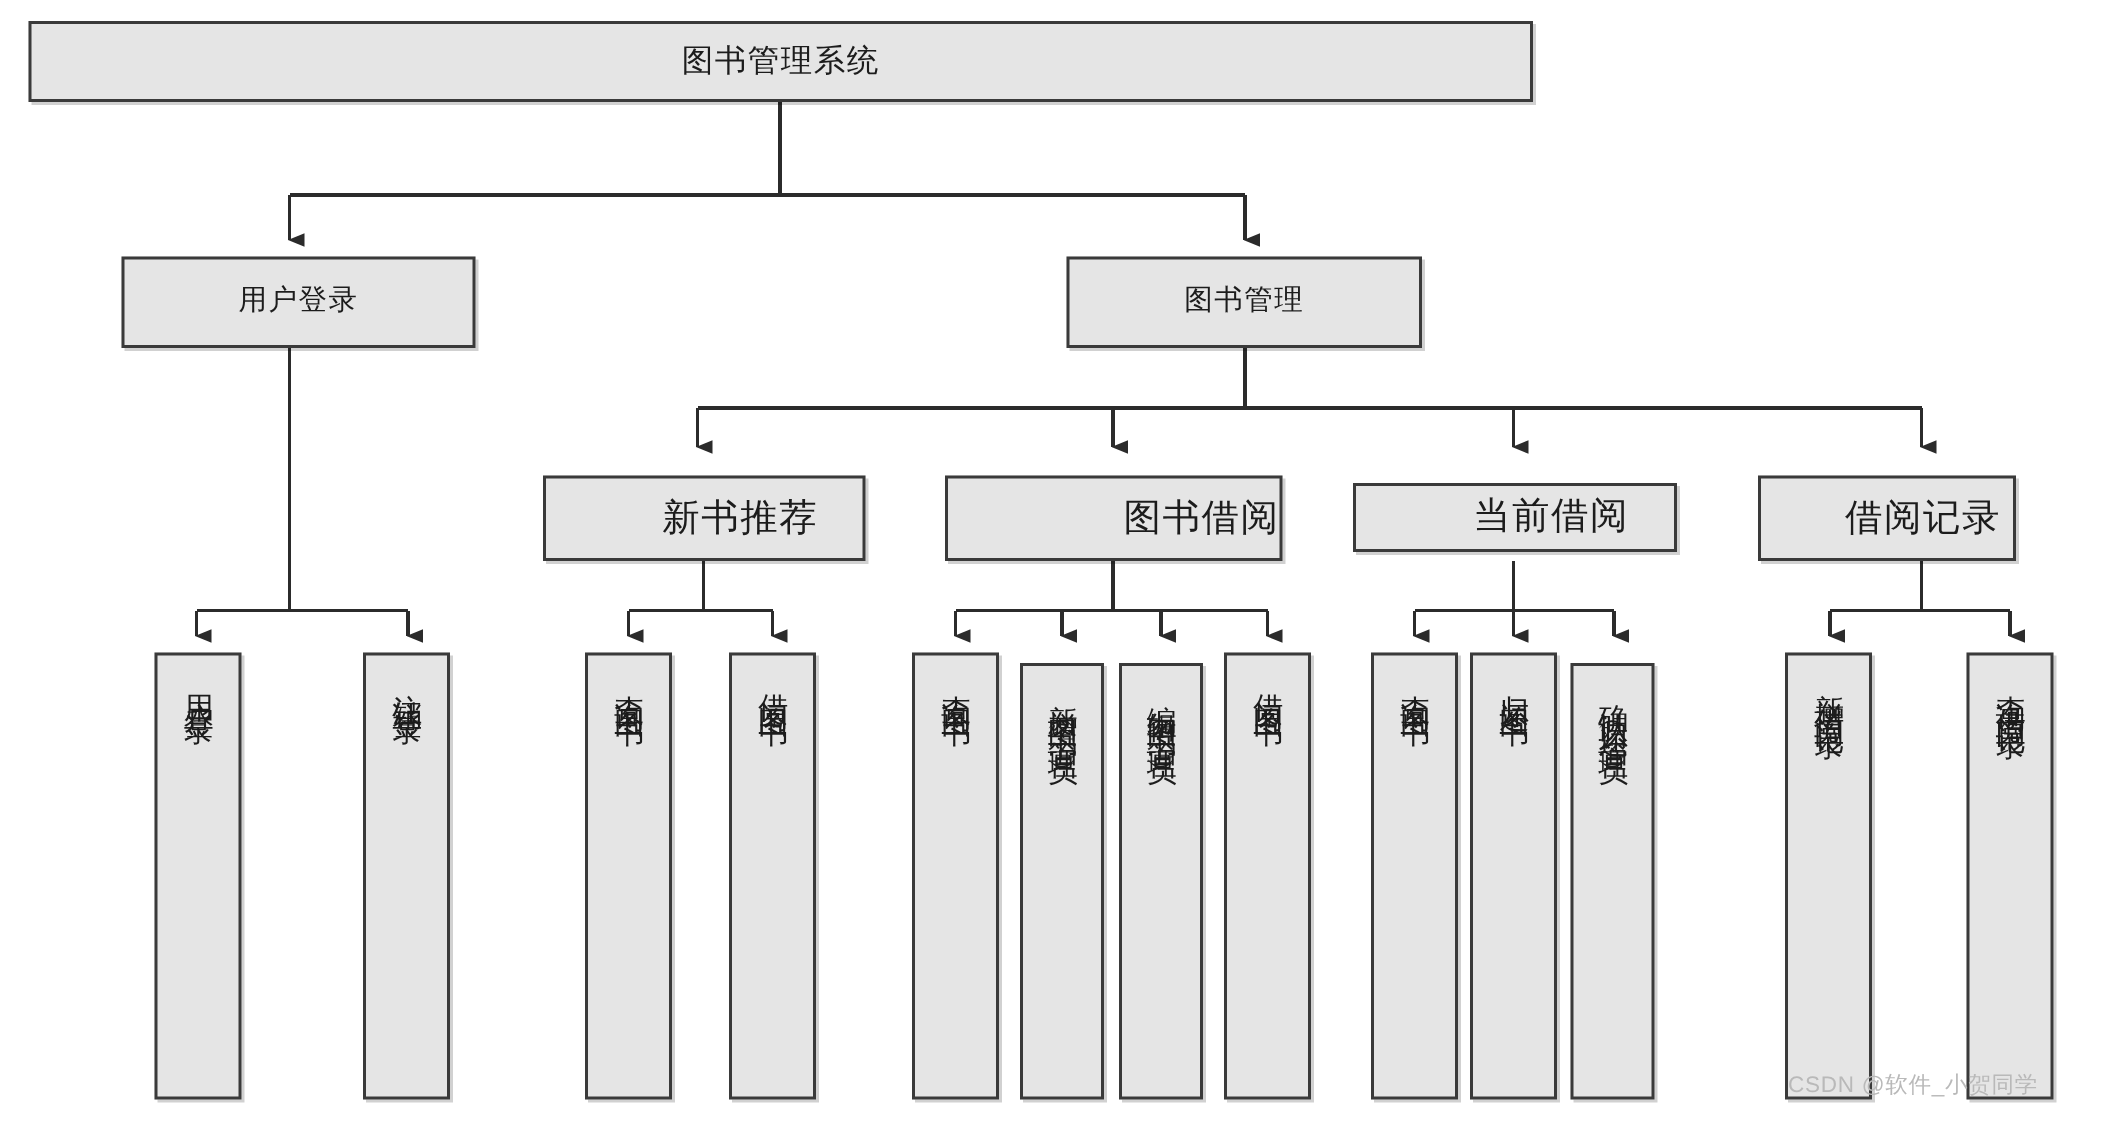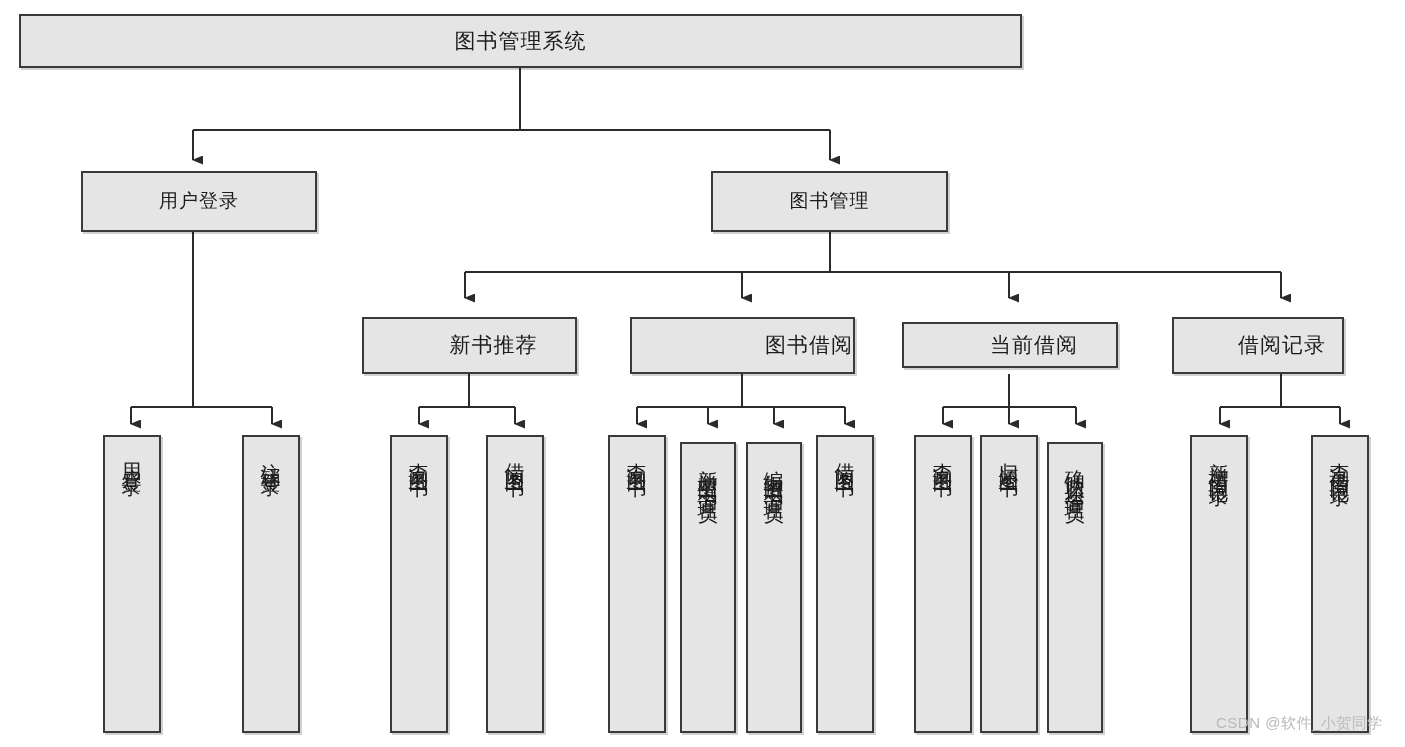--- a/index.html
+++ b/index.html
@@ -40,21 +40,21 @@
     line-height:1.18;
     letter-spacing:1px;
     color:#1c1c1c;
     text-align:center;
     white-space:nowrap;
   }
   
   .node.root .label{ font-size:21px; }
   
   .node.mid .label{ font-size:19px; }
-  .node.sub .label{ font-size:21px;margin-left:48px; }
+  .node.sub .label{ font-size:25px;margin-left:48px; }
   
   .node.leaf{
     align-items:flex-start;
     justify-content:center;
     padding-top:10px;
   }
   .node.leaf .label{
     writing-mode:vertical-rl;
     text-orientation:upright;
     font-size:20px;
@@ -70,21 +70,20 @@
   #watermark{
     position:absolute;
     left:1192px;
     top:714px;
     font-size:15px;
     color:#b9b9b9;
     letter-spacing:0.5px;
     white-space:nowrap;
     z-index:3;
     user-select:none;
-    margin-left:24px;
   }
 </style>
 </head>
 <body>
 
 <div id="canvas">
 
   <svg id="edges" viewBox="0 0 1405 747" width="1405" height="747" xmlns="http://www.w3.org/2000/svg">
     <defs>
       <marker id="arrowhead" markerWidth="9" markerHeight="11" refX="4.5" refY="10" orient="auto" markerUnits="userSpaceOnUse">

